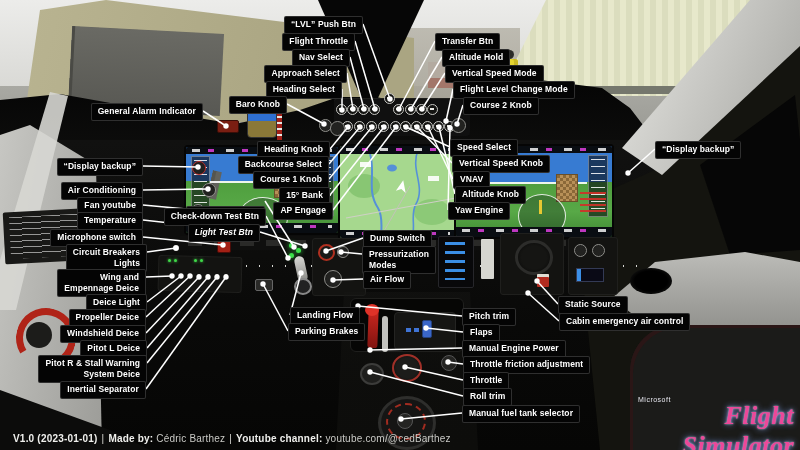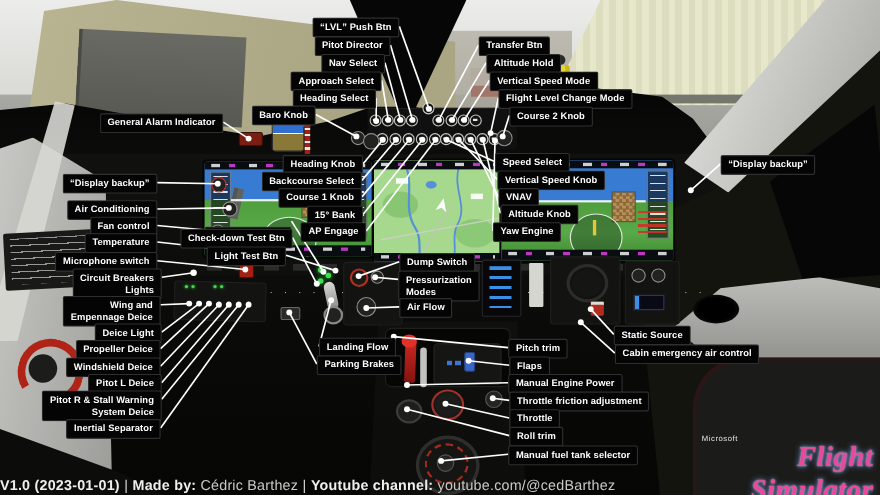--- a/index.html
+++ b/index.html
@@ -78,21 +78,21 @@
   .subpanel{position:absolute;background:#131311;border-radius:3px;border:1px solid #1f1f1d;}
   .gear-light{position:absolute;width:5px;height:5px;border-radius:50%;background:#3ce04a;box-shadow:0 0 5px #3ce04a;}
   .deice-dot{position:absolute;width:4px;height:4px;border-radius:50%;background:#cfcfcb;}
   .deice-green{position:absolute;width:3px;height:3px;border-radius:50%;background:#3fd848;box-shadow:0 0 3px #3fd848;}
   
   #leader-svg{position:absolute;left:0;top:0;z-index:6;pointer-events:none;}
   .callout{position:absolute;z-index:7;background:#040404;color:#fff;font-size:8.5px;font-weight:bold;
       line-height:1.25;padding:2px 6px 3px;border-radius:2px;border:1px solid rgba(130,130,130,.35);
       white-space:pre-line;letter-spacing:.1px;}
   
-  .footer{left:0;top:433px;z-index:8;color:#c9c9c5;font-size:13px;letter-spacing:.2px;}
+  .footer{left:13px;top:433px;z-index:8;color:#c9c9c5;font-size:10px;letter-spacing:.2px;}
   .footer b{color:#efefec;}
   .footer .sep{margin:0 4px;color:#d8d8d4;}
   .logo{right:6px;top:396px;z-index:8;width:170px;text-align:right;}
   .logo .ms{display:block;text-align:left;margin-left:14px;font-size:7px;color:#e6e6ee;letter-spacing:.5px;}
   .logo .fs{display:block;font-family:"Liberation Serif",serif;font-style:italic;font-weight:bold;font-size:26px;
       color:#ec4899;text-shadow:0 0 6px rgba(130,170,255,.9),0 0 2px rgba(255,255,255,.8);letter-spacing:.5px;margin-top:-2px;}
   .logo .notice{display:block;font-size:6.5px;font-style:italic;font-weight:bold;color:#b06020;letter-spacing:1.3px;margin-top:1px;}
 </style>
 </head>
 <body>
@@ -364,33 +364,33 @@
       <circle cx="401" cy="419" r="2.7" fill="#ffffff"></circle>
       <line x1="558" y1="304" x2="537" y2="281" stroke="#ffffff" stroke-width="1.5"></line>
       <circle cx="537" cy="281" r="2.7" fill="#ffffff"></circle>
       <line x1="559" y1="321" x2="528" y2="293" stroke="#ffffff" stroke-width="1.5"></line>
       <circle cx="528" cy="293" r="2.7" fill="#ffffff"></circle>
       <line x1="655" y1="149" x2="628" y2="173" stroke="#ffffff" stroke-width="1.5"></line>
       <circle cx="628" cy="173" r="2.7" fill="#ffffff"></circle>
     </svg>
   <div id="callout-layer">
       <div class="callout" style="top: 16px; right: 437px; text-align: right;">“LVL” Push Btn</div>
-      <div class="callout" style="top: 33px; right: 445px; text-align: right;">Pitot Director</div>
+      <div class="callout" style="top: 33px; right: 445px; text-align: right;">Flight Throttle</div>
       <div class="callout" style="top: 49px; right: 450px; text-align: right;">Nav Select</div>
       <div class="callout" style="top: 65px; right: 453px; text-align: right;">Approach Select</div>
       <div class="callout" style="top: 81px; right: 458px; text-align: right;">Heading Select</div>
       <div class="callout" style="top: 33px; left: 435px;">Transfer Btn</div>
       <div class="callout" style="top: 49px; left: 442px;">Altitude Hold</div>
       <div class="callout" style="top: 65px; left: 445px;">Vertical Speed Mode</div>
       <div class="callout" style="top: 81px; left: 453px;">Flight Level Change Mode</div>
       <div class="callout" style="top: 97px; left: 463px;">Course 2 Knob</div>
       <div class="callout" style="top: 103px; right: 597px; text-align: right;">General Alarm Indicator</div>
       <div class="callout" style="top: 158px; right: 657px; text-align: right;">“Display backup”</div>
       <div class="callout" style="top: 182px; right: 657px; text-align: right;">Air Conditioning</div>
-      <div class="callout" style="top: 197px; right: 657px; text-align: right;">Fan control</div>
+      <div class="callout" style="top: 197px; right: 657px; text-align: right;">Fan youtube</div>
       <div class="callout" style="top: 212px; right: 657px; text-align: right;">Temperature</div>
       <div class="callout" style="top: 229px; right: 657px; text-align: right;">Microphone switch</div>
       <div class="callout" style="top: 244px; right: 653px; text-align: right;">Circuit Breakers
 Lights</div>
       <div class="callout" style="top: 269px; right: 654px; text-align: right;">Wing and
 Empennage Deice</div>
       <div class="callout" style="top: 294px; right: 653px; text-align: right;">Deice Light</div>
       <div class="callout" style="top: 309px; right: 654px; text-align: right;">Propeller Deice</div>
       <div class="callout" style="top: 325px; right: 654px; text-align: right;">Windshield Deice</div>
       <div class="callout" style="top: 340px; right: 653px; text-align: right;">Pitot L Deice</div>
@@ -398,21 +398,21 @@
 System Deice</div>
       <div class="callout" style="top: 381px; right: 654px; text-align: right;">Inertial Separator</div>
       <div class="callout" style="top: 96px; right: 513px; text-align: right;">Baro Knob</div>
       <div class="callout" style="top: 141px; right: 470px; text-align: right;">Heading Knob</div>
       <div class="callout" style="top: 156px; right: 471px; text-align: right;">Backcourse Select</div>
       <div class="callout" style="top: 171px; right: 471px; text-align: right;">Course 1 Knob</div>
       <div class="callout" style="top: 187px; right: 470px; text-align: left;">15° Bank</div>
       <div class="callout" style="top: 202px; right: 467px; text-align: right;">AP Engage</div>
       <div class="callout" style="top: 206px; right: 535px; text-align: center;">Indicator Lights</div>
       <div class="callout" style="top: 208px; right: 534px; text-align: right;">Check-down Test Btn</div>
-      <div class="callout" style="top: 224px; right: 540px; ">Light Test Btn</div>
+      <div class="callout" style="top: 224px; right: 540px;  font-style: italic;">Light Test Btn</div>
       <div class="callout" style="top: 139px; left: 450px;">Speed Select</div>
       <div class="callout" style="top: 155px; left: 452px;">Vertical Speed Knob</div>
       <div class="callout" style="top: 171px; left: 453px;">VNAV</div>
       <div class="callout" style="top: 186px; left: 455px;">Altitude Knob</div>
       <div class="callout" style="top: 202px; left: 448px;">Yaw Engine</div>
       <div class="callout" style="top: 230px; left: 363px;">Dump Switch</div>
       <div class="callout" style="top: 246px; left: 362px;">Pressurization
 Modes</div>
       <div class="callout" style="top: 271px; left: 363px;">Air Flow</div>
       <div class="callout" style="top: 307px; left: 290px;">Landing Flow</div>

